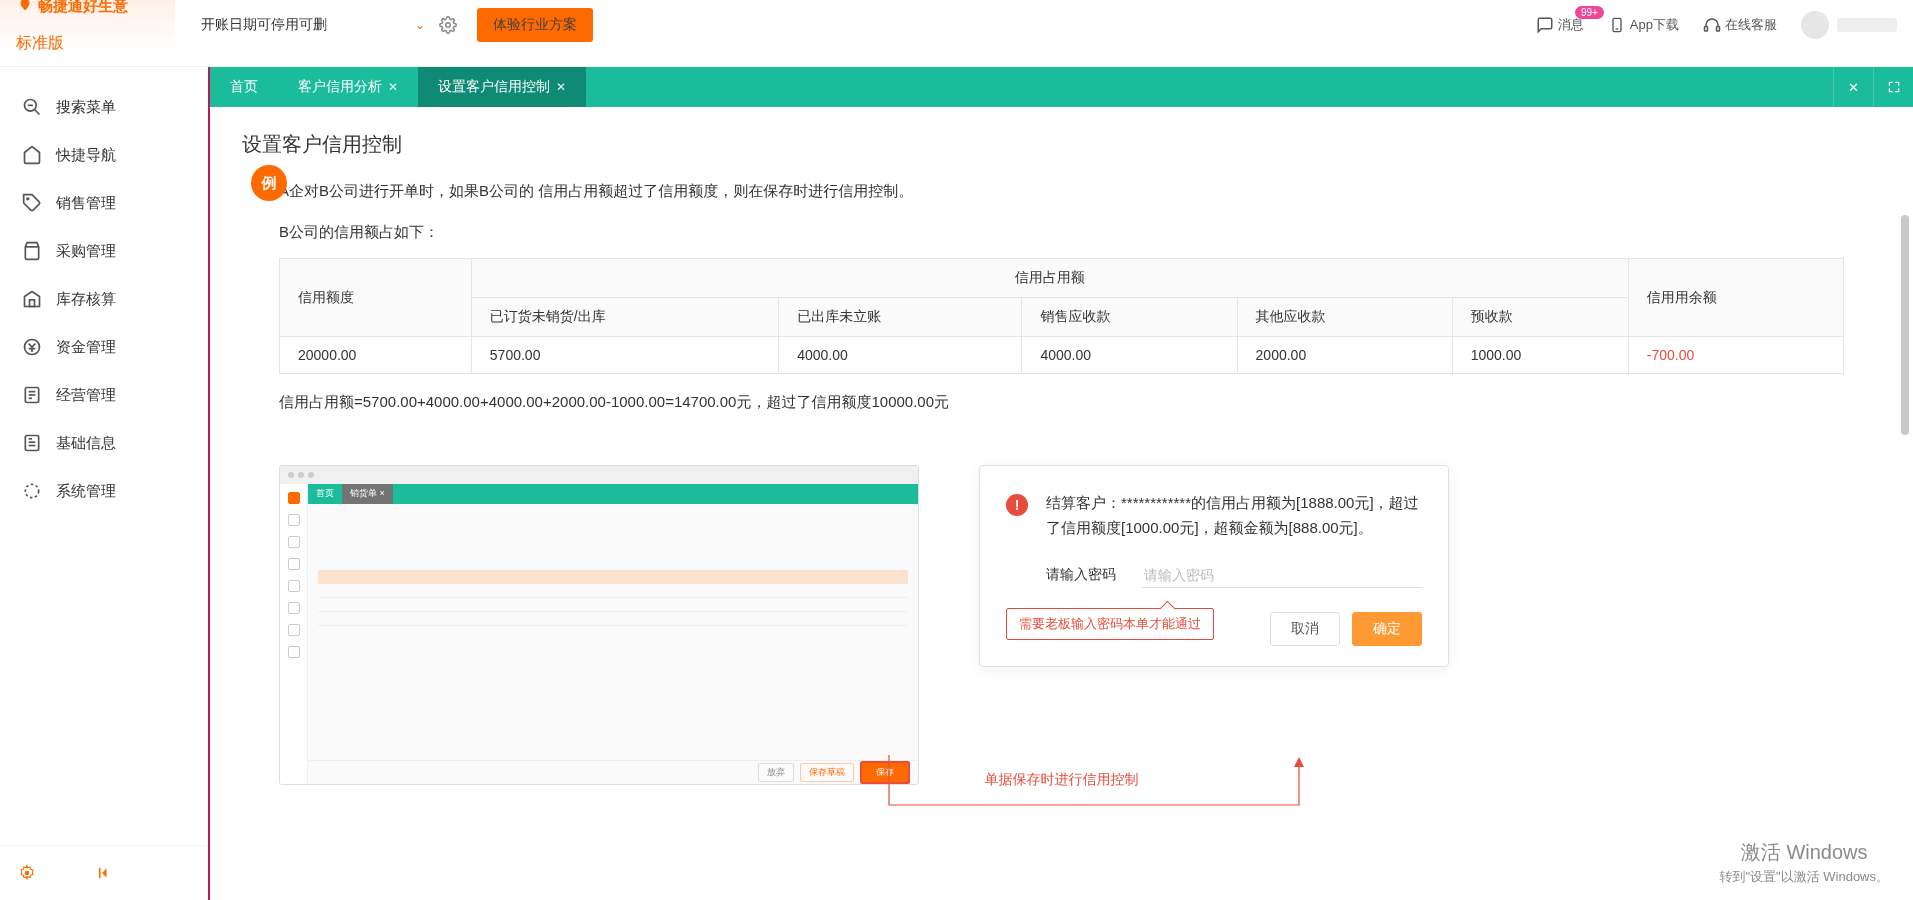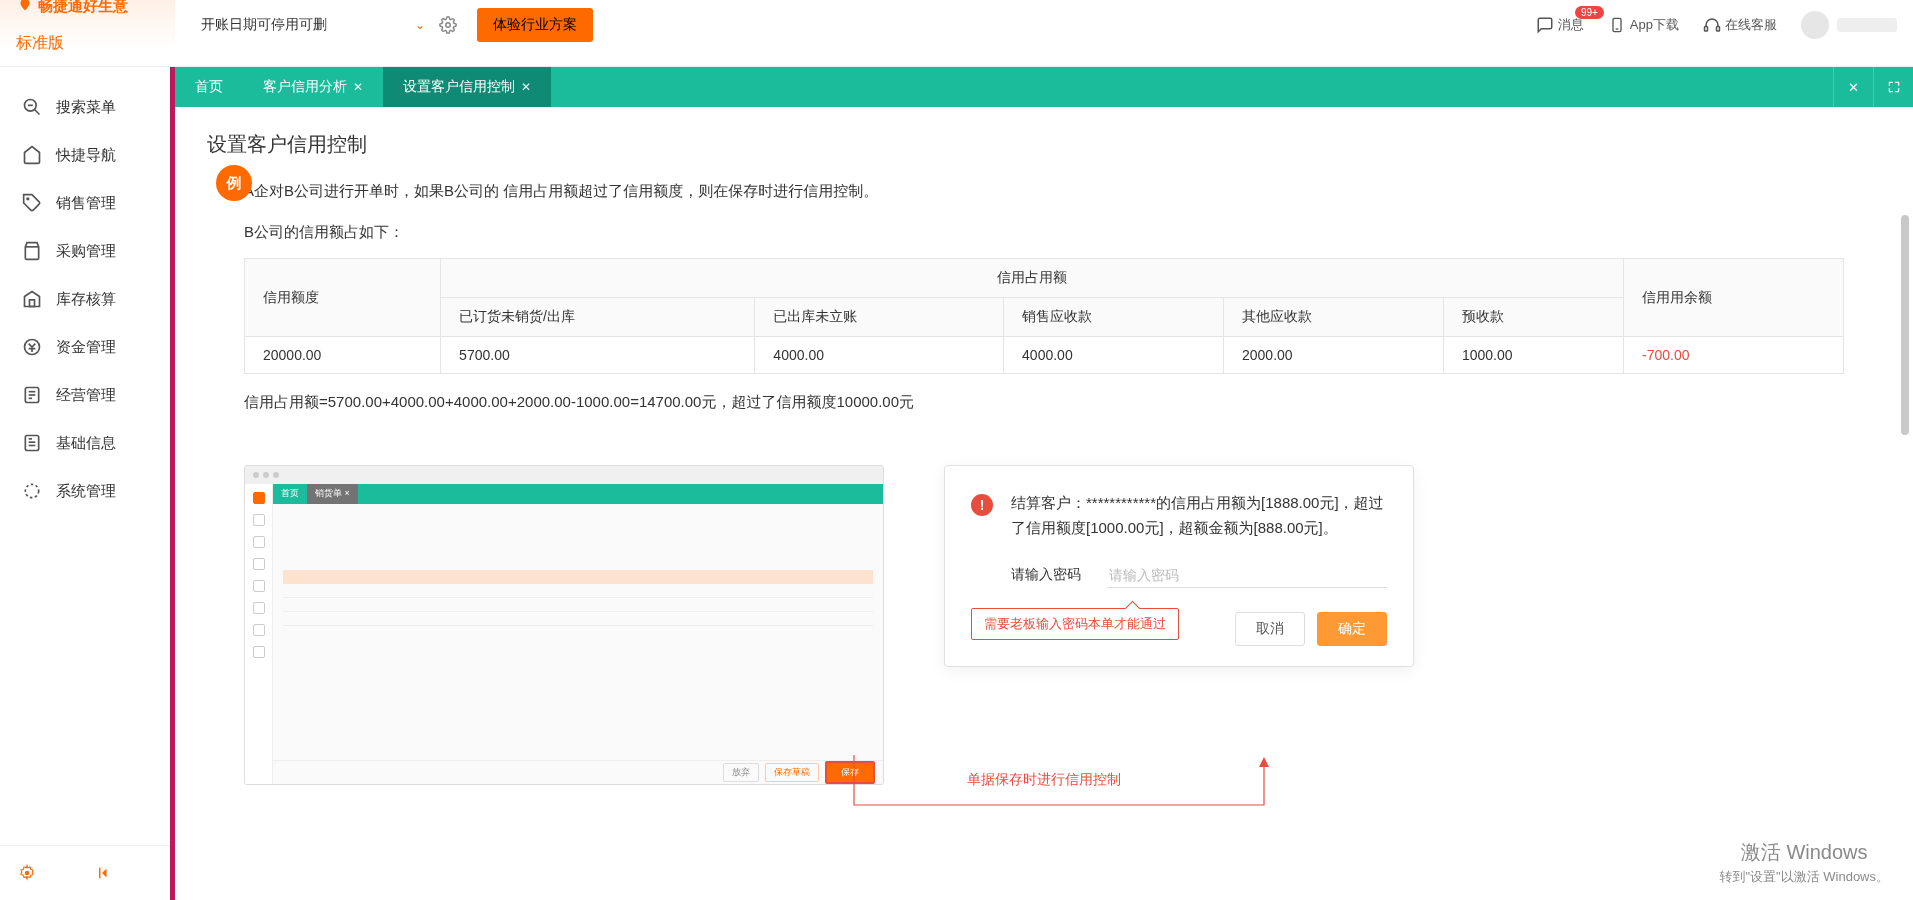--- a/index.html
+++ b/index.html
@@ -7,30 +7,30 @@
   .app { width: 1913px; height: 900px; display: flex; flex-direction: column; }
 
   
   .topbar { height: 67px; display: flex; align-items: center; padding: 0 16px 16px 0; border-bottom: 1px solid #eee; }
   .brand-area { width: 175px; height: 100%; display: flex; flex-direction: column; justify-content: center; align-items: flex-start; padding-left: 16px; background: linear-gradient(180deg,#fff0e6 0%,#fff 100%); }
   .brand-logo { display: flex; align-items: center; gap: 4px; color: #ff6a00; font-weight: 600; font-size: 15px; }
   .brand-sub { font-size: 16px; color: #ff6a00; margin-top: 17px; }
   .top-dropdown { margin-left: 26px; font-size: 14px; color: #333; display: flex; align-items: center; gap: 88px; }
   .chev { color: #ff6a00; font-size: 12px; }
   .gear { margin-left: 14px; color: #888; font-size: 16px; }
-  .cta-btn { margin-left: 20px; background: #ff6a00; color: #000000; border: none; border-radius: 3px; padding: 8px 16px; font-size: 14px; cursor: pointer; }
+  .cta-btn { margin-left: 20px; background: #ff6a00; color: #404040; border: none; border-radius: 3px; padding: 8px 16px; font-size: 14px; cursor: pointer; }
   .top-spacer { flex: 1; }
   .top-item { display: flex; align-items: center; gap: 4px; color: #555; font-size: 13px; margin-left: 24px; position: relative; }
-  .badge99 { position: absolute; top: -10px; right: -20px; background: #ef4444; color: #fff; font-size: 10px; border-radius: 8px; padding: 1px 6px; }
+  .badge99 { position: absolute; top: -10px; right: -20px; background: #ec4899; color: #fff; font-size: 10px; border-radius: 8px; padding: 1px 6px; }
   .avatar { width: 28px; height: 28px; background: #e6e6e6; border-radius: 50%; margin-left: 24px; }
   .avatar-text { width: 60px; height: 14px; background: #eee; border-radius: 3px; margin-left: 8px; }
 
   
   .body { flex: 1; display: flex; min-height: 0; }
-  .sidebar { width: 175px; border-right: 5px solid #be185d; display: flex; flex-direction: column; padding-top: 16px; }
+  .sidebar { width: 210px; border-right: 2px solid #be185d; display: flex; flex-direction: column; padding-top: 16px; }
   .side-item { display: flex; align-items: center; gap: 14px; padding: 14px 22px; color: #333; font-size: 15px; cursor: pointer; }
   .side-item svg,.side-item .sic { width: 20px; height: 20px; color: #555; flex-shrink: 0; }
   .side-spacer { flex: 1; }
   .side-bottom { display: flex; align-items: center; padding: 18px; gap: 60px; color: #ff6a00; border-top: 1px solid #f2f2f2; }
 
   
   .main { flex: 1; display: flex; flex-direction: column; min-width: 0; }
   .tabstrip { height: 40px; background: #1abc9c; display: flex; align-items: stretch; }
   .tab { padding: 0 20px; display: flex; align-items: center; gap: 6px; color: #fff; font-size: 14px; cursor: pointer; }
   .tab.active { background: #0f8a74; }

